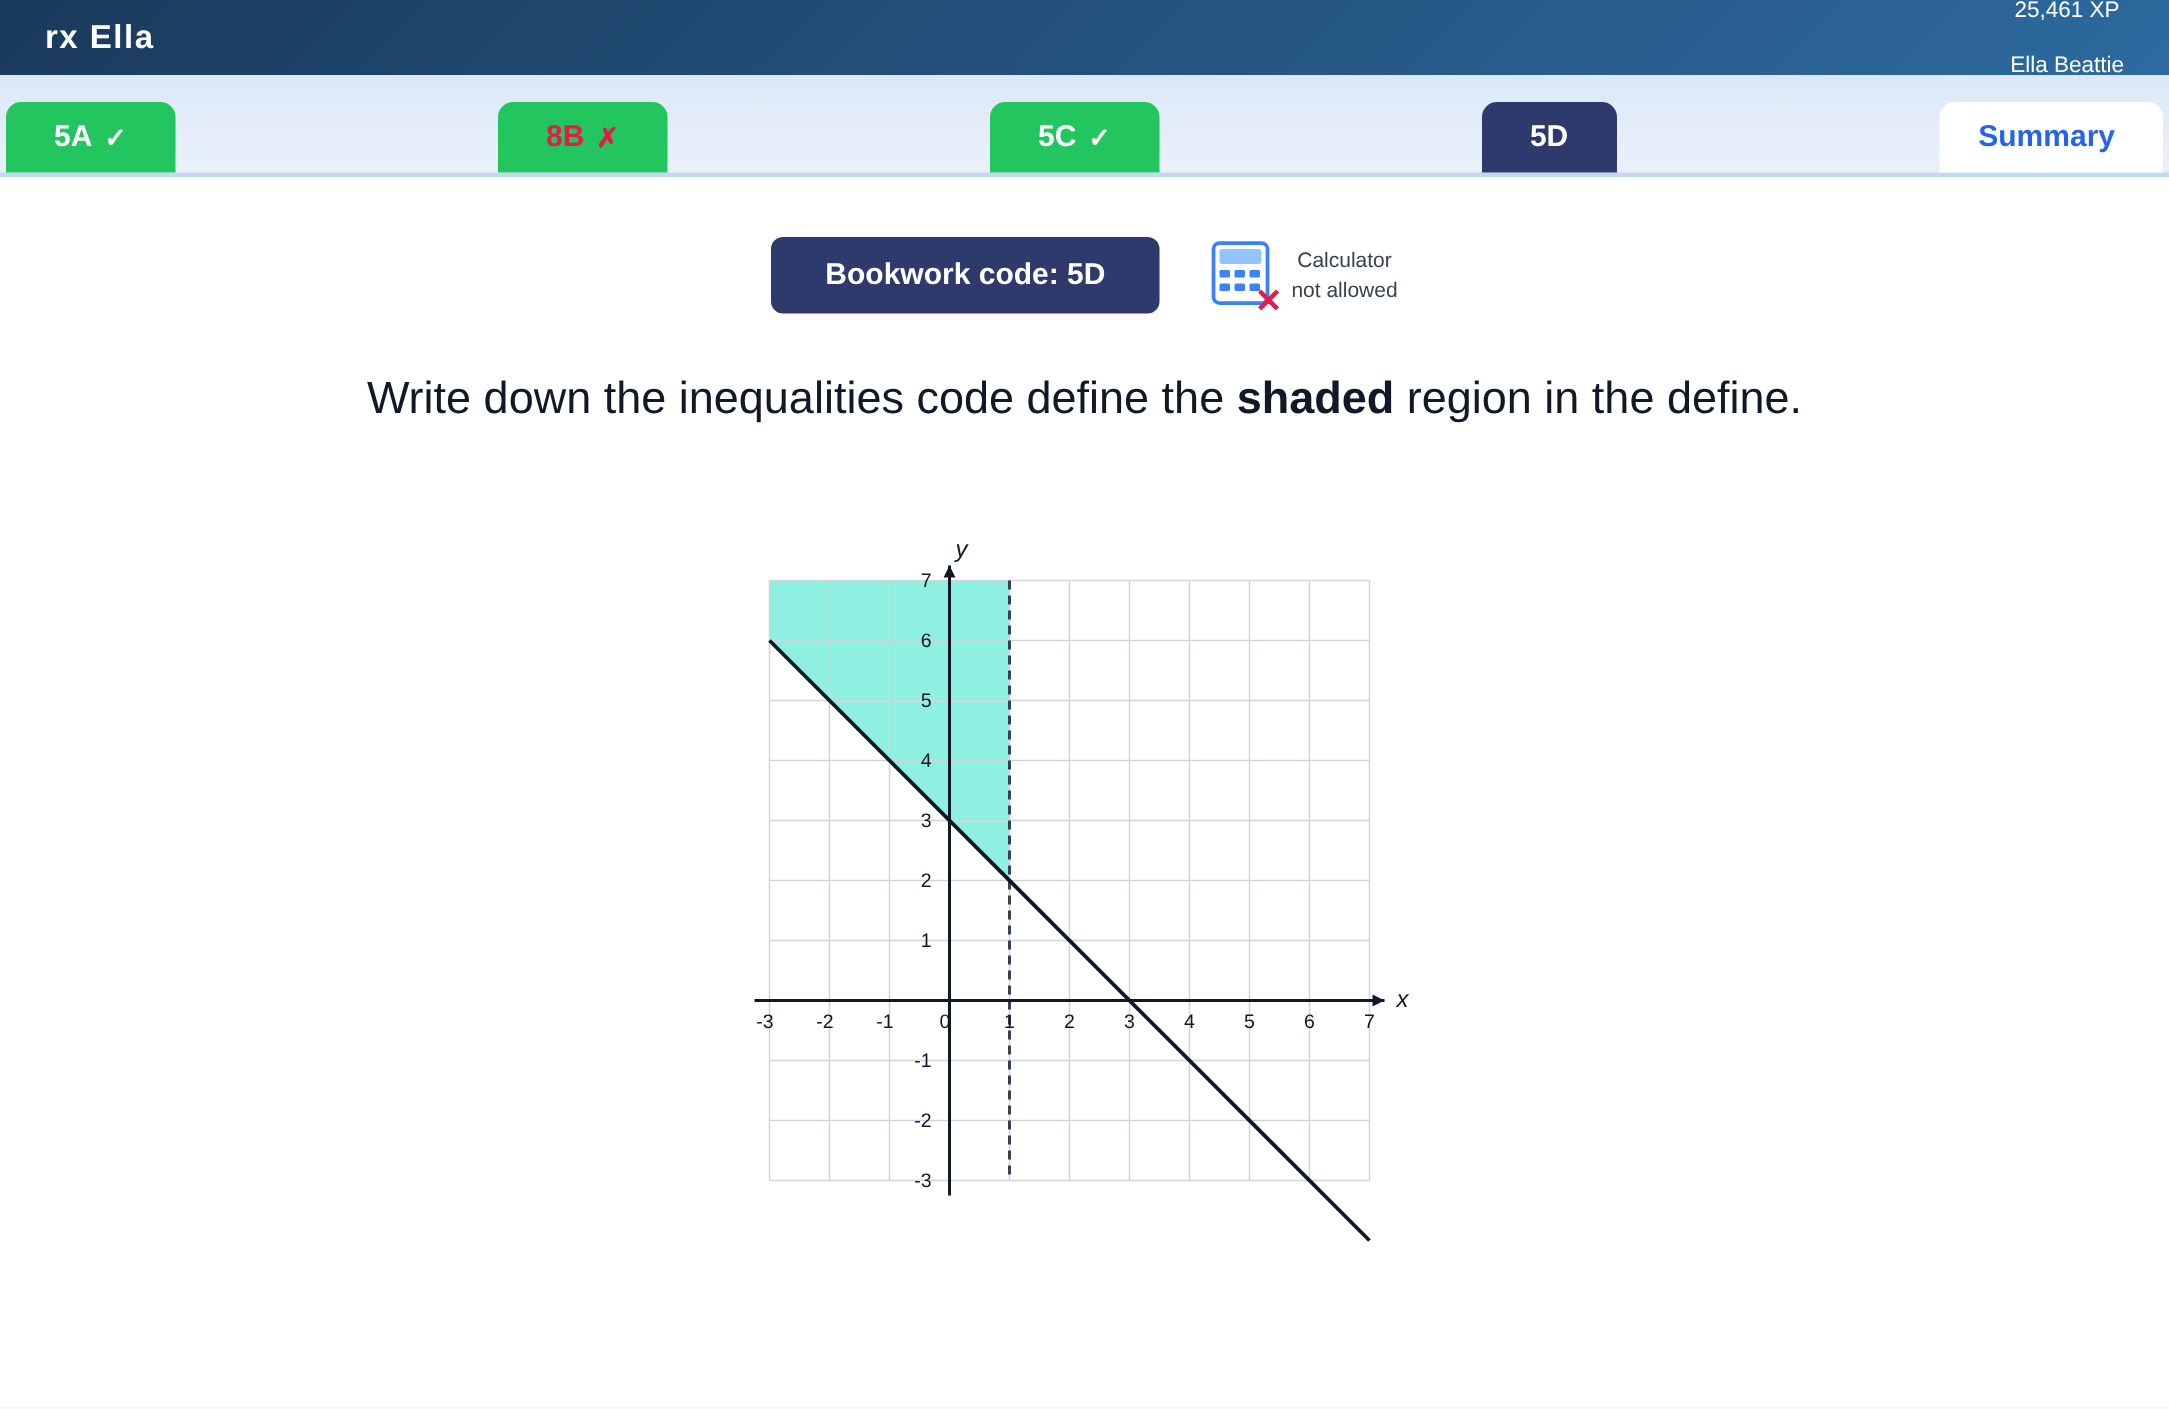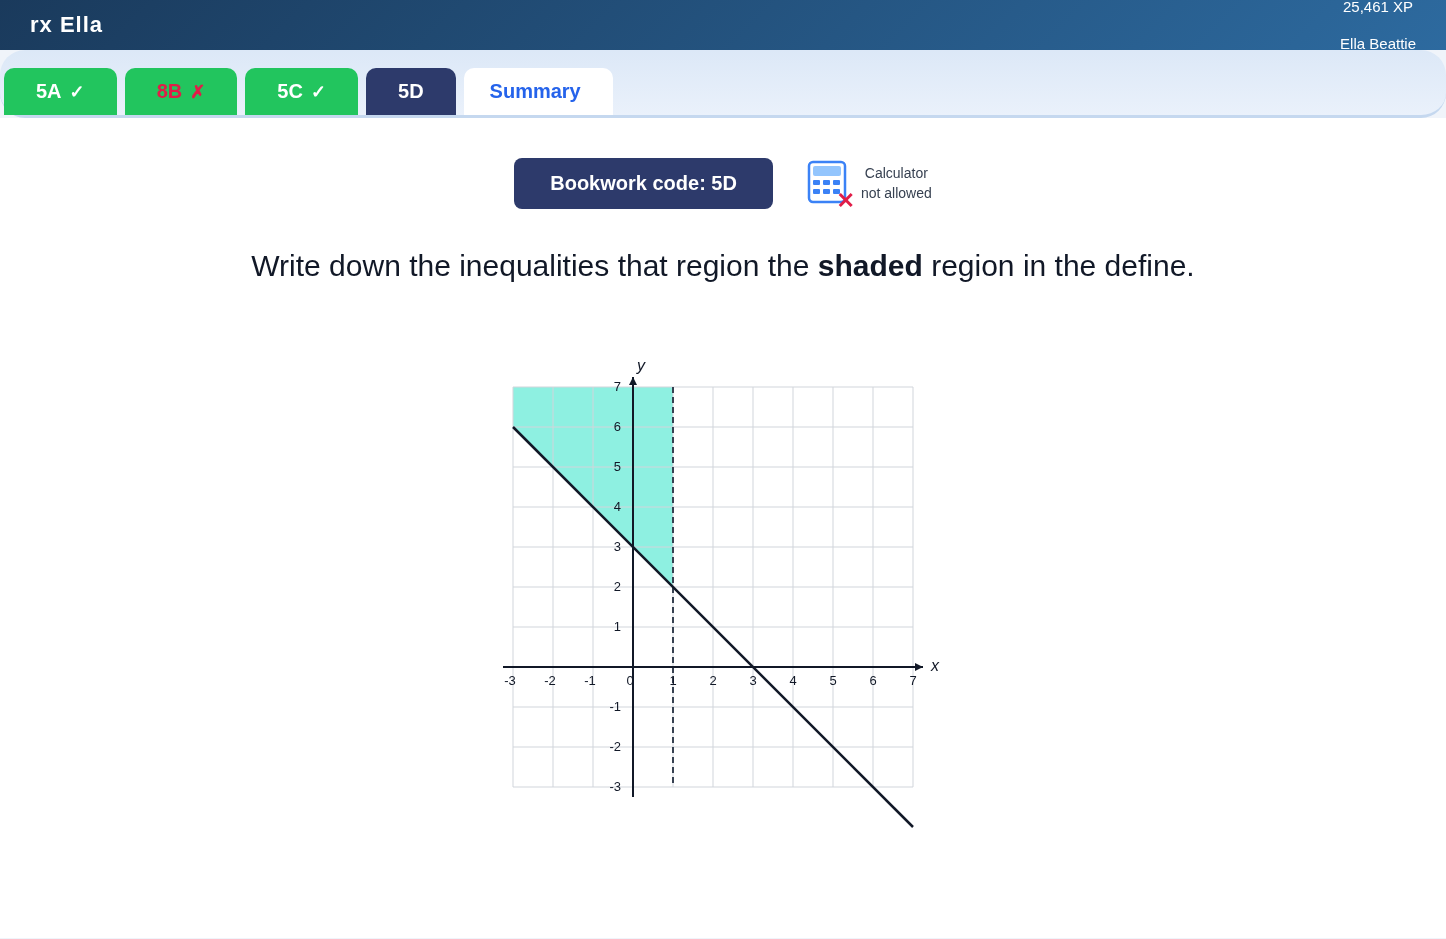--- a/index.html
+++ b/index.html
@@ -32,24 +32,23 @@
       color: white;
       font-size: 15px;
       flex-direction: column;
     }
 
     
     .tab-bar {
       background: linear-gradient(180deg, #dce8f7 0%, #eaf1fb 100%);
       padding: 18px 0 0 0;
       display: flex;
-      justify-content: flex-start;
-      gap: 0;
+      justify-content: space-between;
+      gap: 12px;
       border-bottom: 3px solid #c5d8ef;
-      border-radius: 25px;
     }
     .tab {
       padding: 12px 32px;
       font-size: 20px;
       font-weight: 700;
       border-radius: 10px 10px 0 0;
       cursor: pointer;
       display: flex;
       align-items: center;
       gap: 8px;
@@ -202,21 +201,21 @@
         <span class="calc-x">✕</span>
       </div>
       <div class="calc-text">
         <div>Calculator</div>
         <div>not allowed</div>
       </div>
     </div>
   </div>
 
   <div class="question-text">
-    <span>Write down the inequalities that region the </span><strong>shaded</strong><span> region in the define.</span>
+    <span>Write down the inequalities code define the </span><strong>shaded</strong><span> region in the define.</span>
   </div>
 
   <div class="graph-container">
     <svg class="graph" width="500" height="520" viewBox="0 0 500 520">
 
       <polygon points="40,100 40,60 200,60 200,260" fill="#5eead4" fill-opacity="0.7"></polygon>
 
       <line x1="40" y1="60" x2="40" y2="460" stroke="#d1d5db" stroke-width="1"></line>
       <line x1="80" y1="60" x2="80" y2="460" stroke="#d1d5db" stroke-width="1"></line>
       <line x1="120" y1="60" x2="120" y2="460" stroke="#d1d5db" stroke-width="1"></line>

